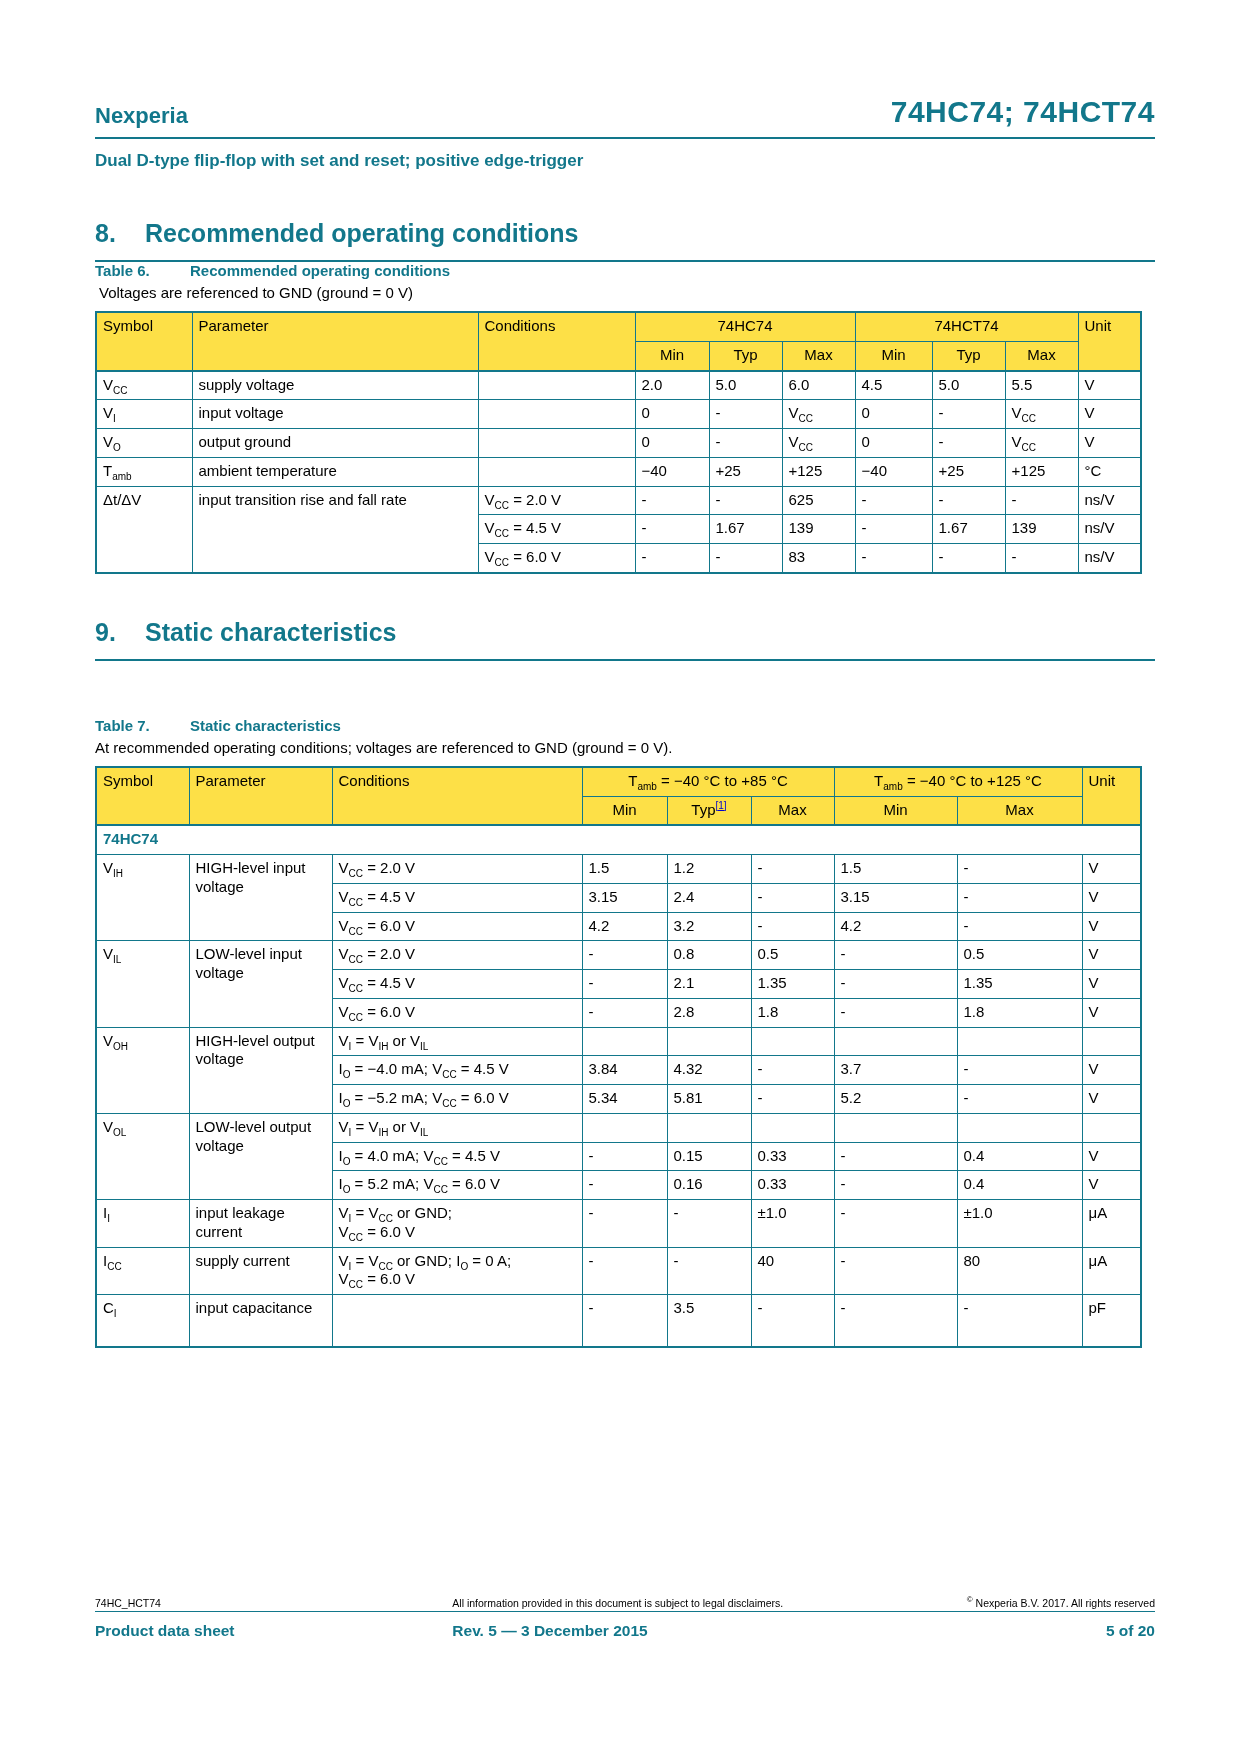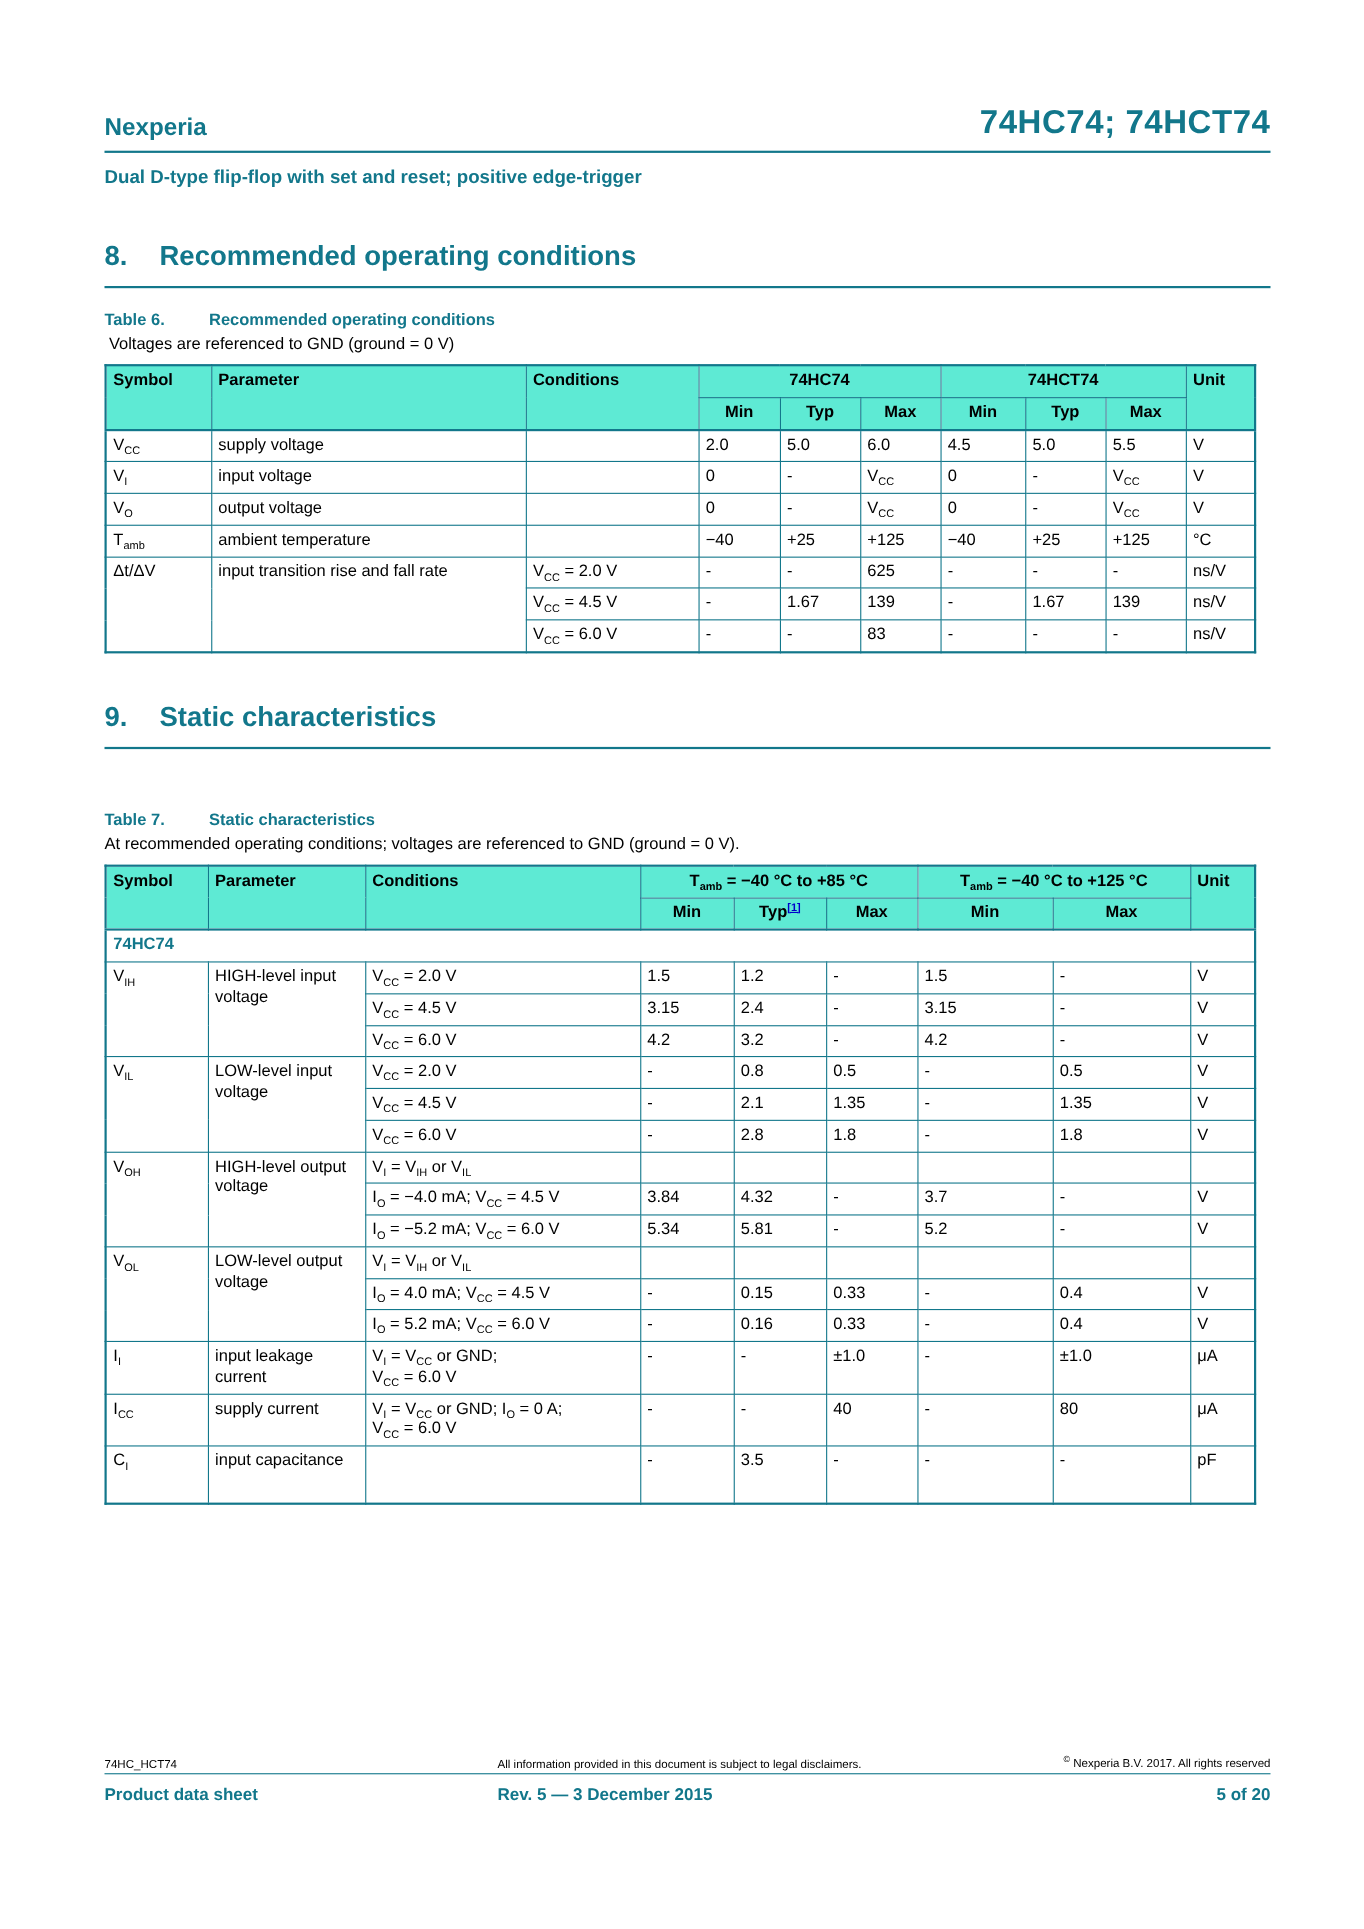--- a/index.html
+++ b/index.html
@@ -14,30 +14,30 @@
   .hdr-rule { border-top:2px solid #12778b; margin-top:8px; }
   .doc-subtitle { text-align:left; color:#12778b; font-size:17px; font-weight:bold; margin-top:12px; }
 
   
   .sec-head { display:flex; color:#12778b; font-size:25px; font-weight:bold;
               border-bottom:2px solid #12778b; padding-bottom:12px; }
   .sec-num { width:50px; }
   .sec-8 { margin-top:48px; }
   .sec-9 { margin-top:44px; }
 
-  .tbl-caption { margin-top:20px; color:#12778b; font-size:15px; font-weight:bold; }
+  .tbl-caption { color:#12778b; font-size:15px; font-weight:bold; }
   .cap-label { display:inline-block; width:95px; }
   .tbl-note { font-size:15px; margin:5px 0 10px 4px; }
 
   
   table.ds { border-collapse:collapse; width:1045px; font-size:15px; table-layout:fixed;
              border:2px solid #12778b; }
   table.ds th, table.ds td { border:1px solid #12778b; padding:4px 6px 5px 6px;
              vertical-align:top; text-align:left; line-height:1.25; overflow:hidden; }
-  table.ds thead th { background:#5eead4; font-weight:bold; }
+  table.ds thead th { background:#fde047; font-weight:normal; }
   table.ds thead { border-bottom:2px solid #12778b; }
   .gc { text-align:center !important; }
   td.c { text-align:center; }
   tr.subhead td { color:#12778b; font-weight:bold; }
   td.indent { padding-left:26px; }
   sub { font-size:10px; line-height:0; }
   sup.fn { font-size:10px; line-height:0; }
   .fn-link { color:#0000cc; text-decoration:underline; cursor:pointer; }
 
   
@@ -126,21 +126,21 @@
           <td class="c">0</td>
           <td class="c">-</td>
           <td class="c">V<sub>CC</sub></td>
           <td class="c">0</td>
           <td class="c">-</td>
           <td class="c">V<sub>CC</sub></td>
           <td>V</td>
         </tr>
         <tr>
           <td>V<sub>O</sub></td>
-          <td>output voltage</td>
+          <td>output ground</td>
           <td></td>
           <td class="c">0</td>
           <td class="c">-</td>
           <td class="c">V<sub>CC</sub></td>
           <td class="c">0</td>
           <td class="c">-</td>
           <td class="c">V<sub>CC</sub></td>
           <td>V</td>
         </tr>
         <tr>

